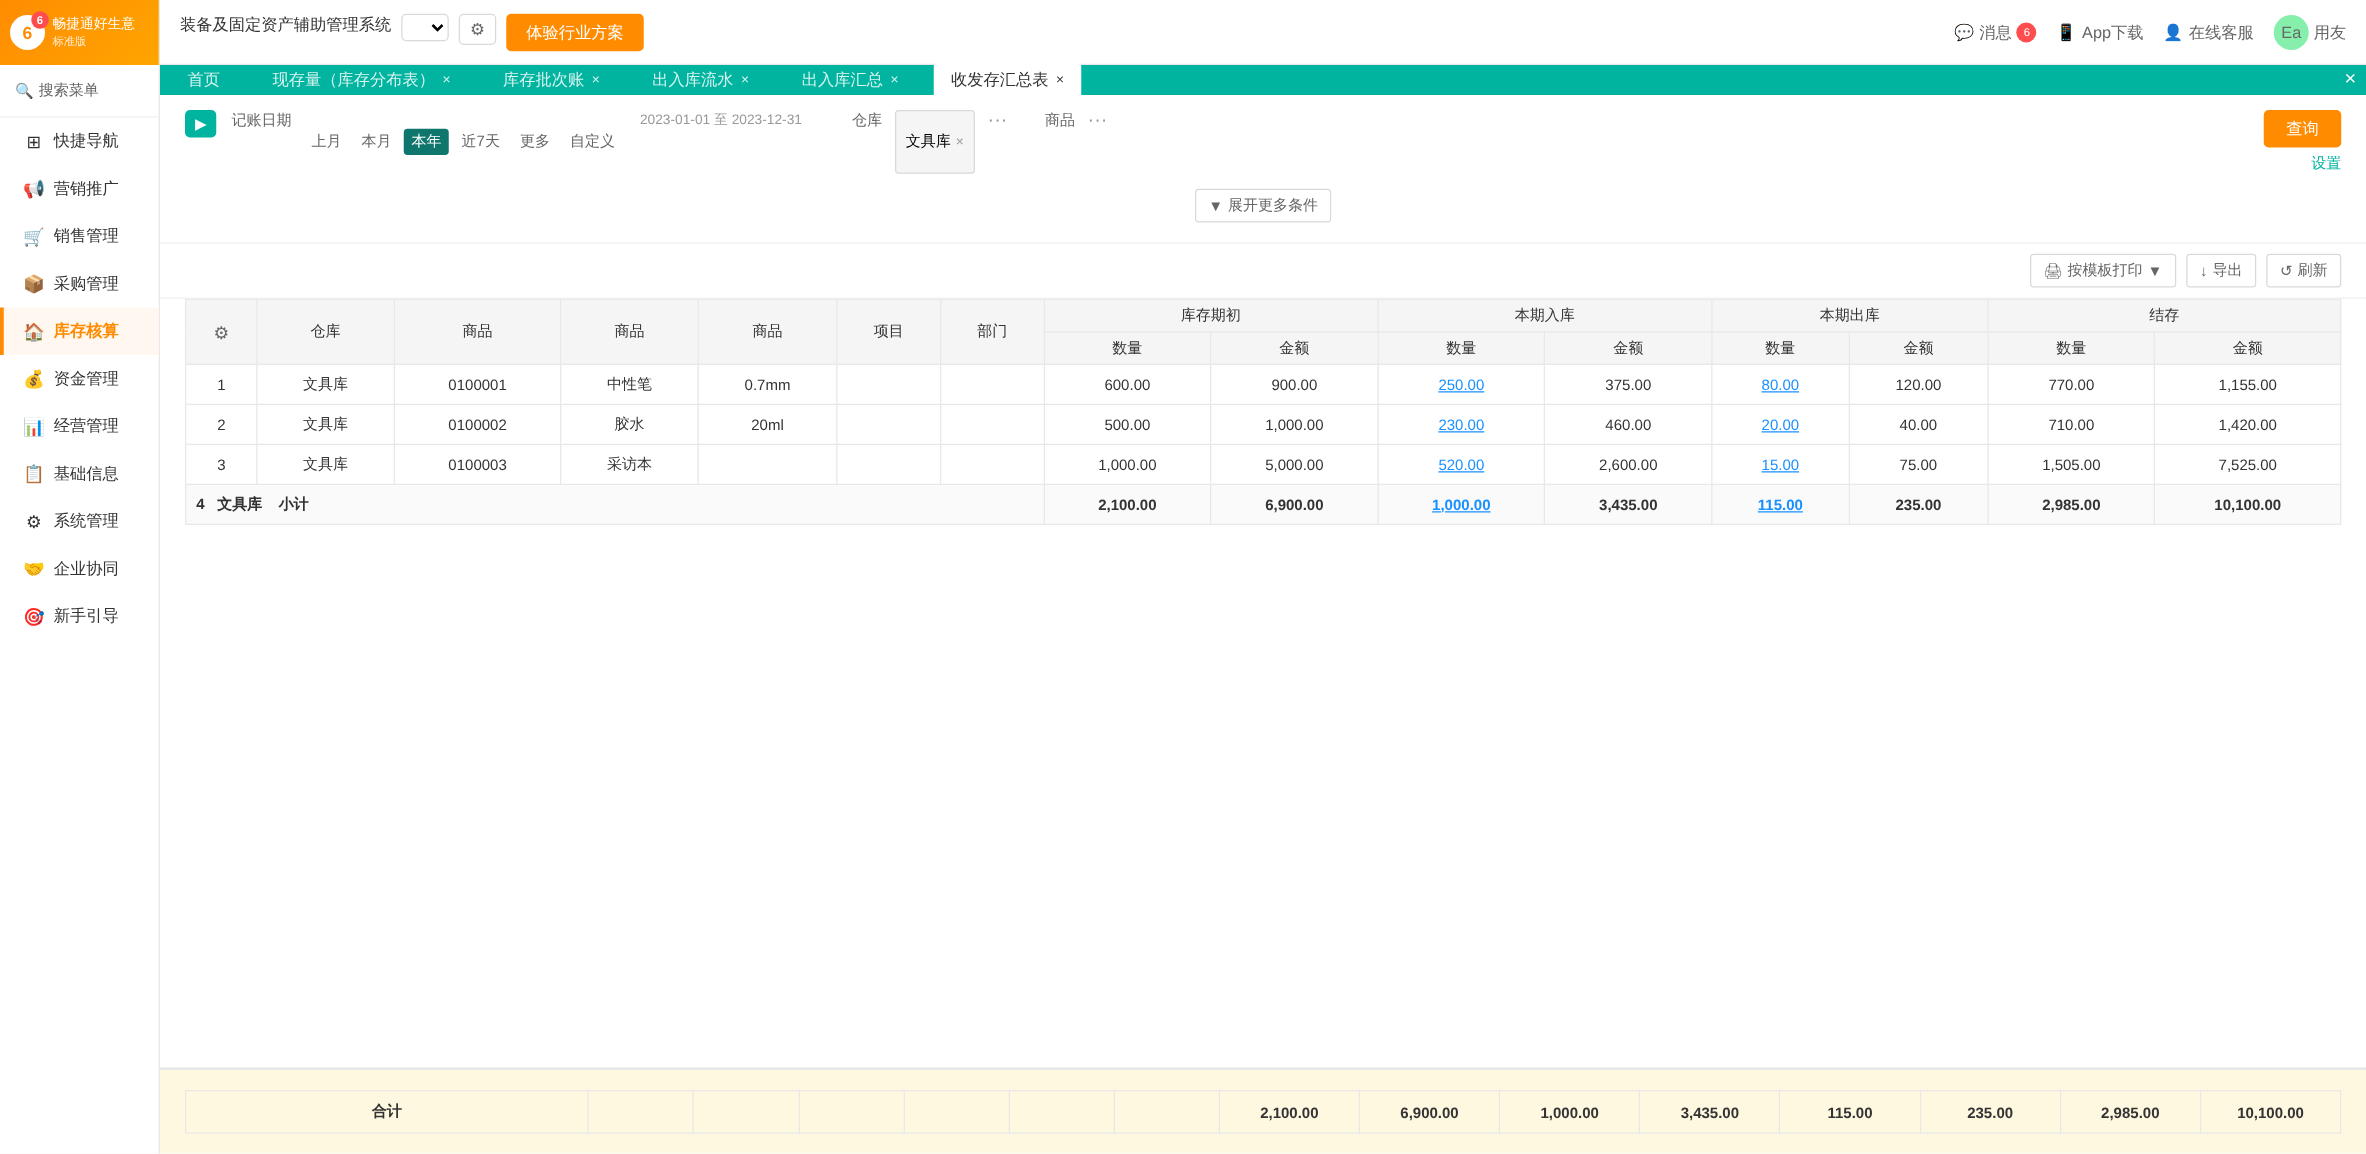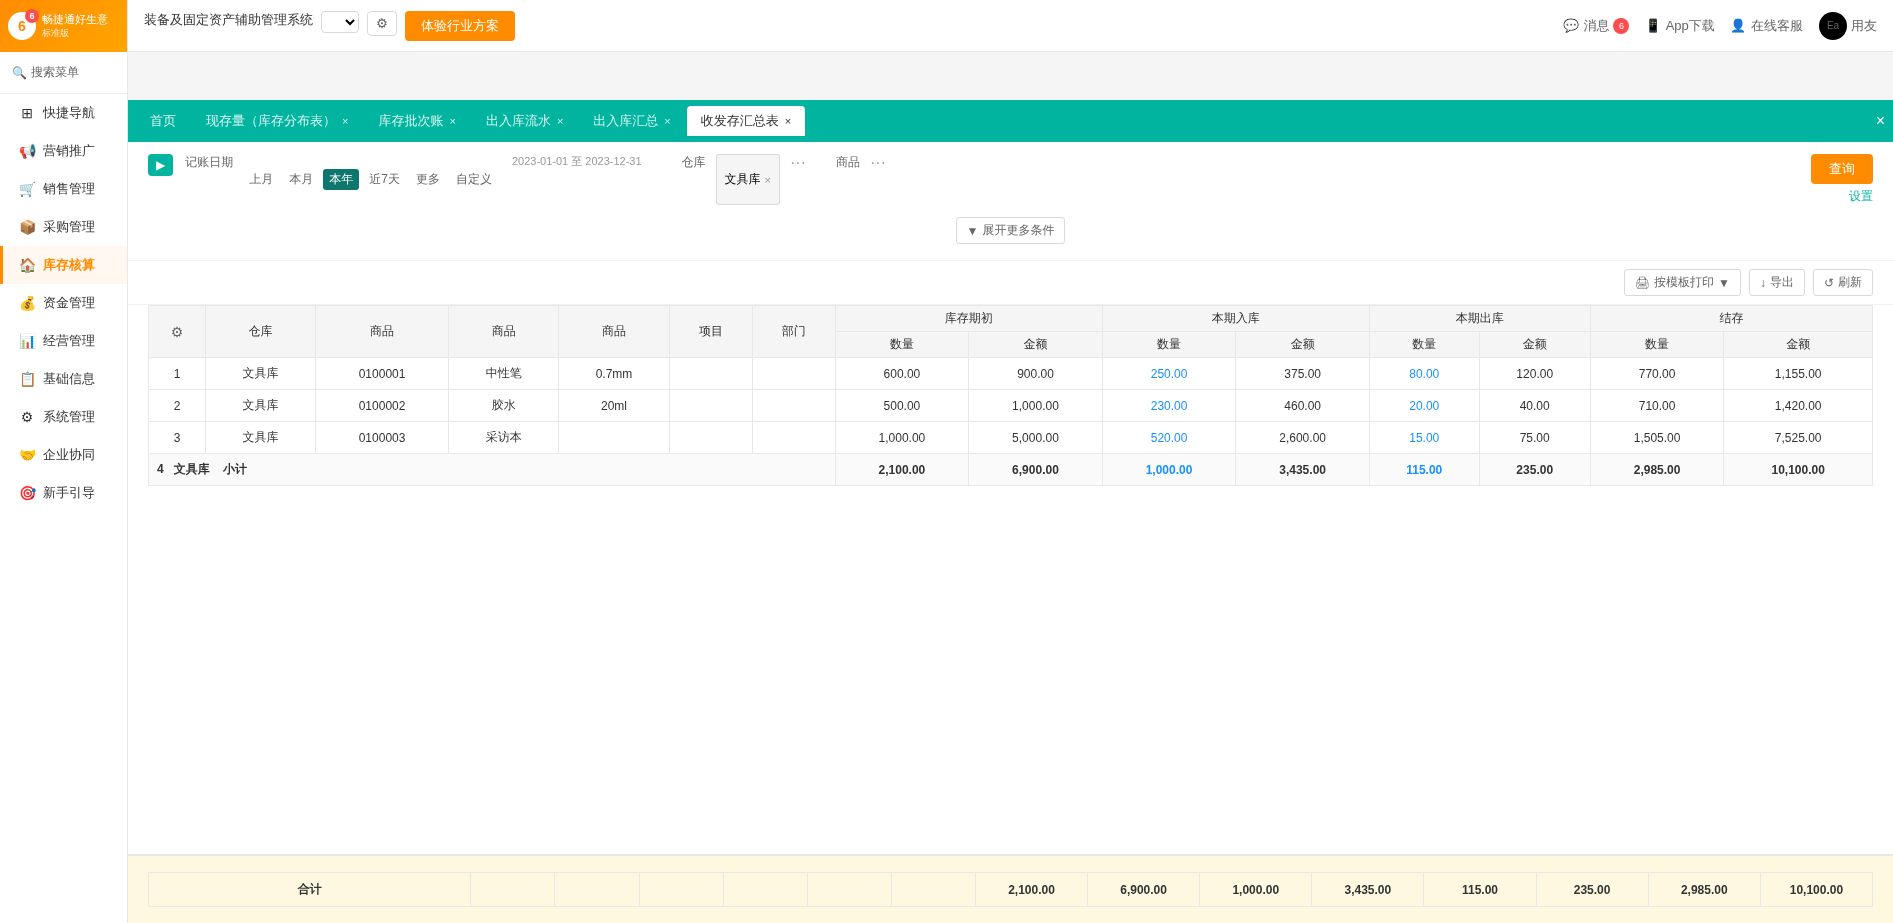--- a/index.html
+++ b/index.html
@@ -24,24 +24,24 @@
 
     
     .top-header { background: #fff; height: 52px; display: flex; align-items: center; justify-content: space-between; padding: 0 16px; border-bottom: 1px solid #e8e8e8; }
     .top-header-left { display: flex; align-items: flex-start; gap: 8px; color: #333; font-size: 13px; }
     .top-header-dropdown { background: none; border: 1px solid #d9d9d9; border-radius: 4px; padding: 2px 8px; font-size: 12px; cursor: pointer; }
     .settings-btn { background: none; border: 1px solid #d9d9d9; border-radius: 4px; padding: 4px 8px; cursor: pointer; color: #666; }
     .trial-btn { background: #ff8c00; color: #fff; border: none; border-radius: 4px; padding: 6px 16px; font-size: 13px; cursor: pointer; }
     .top-header-right { display: flex; align-items: center; gap: 16px; color: #666; font-size: 13px; }
     .header-action { display: flex; align-items: center; gap: 4px; cursor: pointer; color: #666; }
     .header-badge { background: #ff4d4f; color: #fff; border-radius: 50%; width: 16px; height: 16px; font-size: 9px; display: flex; align-items: center; justify-content: center; }
-    .user-avatar { width: 28px; height: 28px; background: #000000; border-radius: 50%; display: flex; align-items: center; justify-content: center; font-size: 10px; color: #666; }
-
-    
-    .tab-bar { background: #00b4a0; display: flex; align-items: center; height: 42px; padding: 0 8px; gap: 2px; margin-top: 48px; }
+    .user-avatar { width: 28px; height: 28px; background: #86efac; border-radius: 50%; display: flex; align-items: center; justify-content: center; font-size: 13px; color: #666; }
+
+    
+    .tab-bar { background: #00b4a0; display: flex; align-items: center; height: 24px; padding: 0 8px; gap: 14px; }
     .tab { display: flex; align-items: center; gap: 6px; padding: 6px 14px; border-radius: 4px 4px 0 0; font-size: 13px; cursor: pointer; color: rgba(255,255,255,0.85); position: relative; }
     .tab.active { background: #fff; color: #333; }
     .tab-close { font-size: 11px; color: inherit; background: none; border: none; cursor: pointer; line-height: 1; padding: 0; }
     .tab-bar-close-all { margin-left: auto; color: #fff; background: none; border: none; cursor: pointer; font-size: 16px; }
 
     
     .content { flex: 1; background: #fff; overflow: auto; padding: 0; display: flex; flex-direction: column; }
     .page-header { padding: 12px 20px 8px; border-bottom: 1px solid #f0f0f0; }
     .page-title { font-size: 15px; font-weight: bold; color: #333; margin-bottom: 10px; }
     .filter-arrow { background: #00b4a0; color: #fff; border: none; border-radius: 4px; padding: 4px 8px; cursor: pointer; font-size: 12px; }
@@ -61,21 +61,21 @@
     .table-toolbar { padding: 8px 20px; display: flex; align-items: center; justify-content: space-between; border-bottom: 1px solid #f0f0f0; }
     .toolbar-right { display: flex; gap: 8px; align-items: center; }
     .toolbar-btn { display: flex; align-items: center; gap: 4px; color: #666; font-size: 12px; cursor: pointer; background: none; border: 1px solid #d9d9d9; border-radius: 3px; padding: 4px 10px; }
 
     
     .table-wrap { flex: 1; overflow: auto; padding: 0 20px; }
     table { width: 100%; border-collapse: collapse; font-size: 12px; }
     thead tr { background: #f5f5f5; }
     th { padding: 4px 6px; text-align: center; color: #333; font-weight: normal; border: 1px solid #e8e8e8; white-space: nowrap; }
     td { padding: 7px 6px; text-align: center; color: #333; border: 1px solid #e8e8e8; }
-    .underline { color: #1890ff; cursor: pointer; }
+    .underline { text-decoration: underline; color: #1890ff; cursor: pointer; }
     .th-group { background: #f5f5f5; text-align: center; }
     .settings-icon { font-size: 14px; color: #666; cursor: pointer; }
 
     
     .table-footer { background: #fff8e1; border-top: 2px solid #e8e8e8; padding: 16px 20px; }
     .table-footer table { }
     .table-footer td { font-weight: bold; padding: 8px 6px; border: 1px solid #e8e8e8; }
   </style>
 </head>
 <body>

